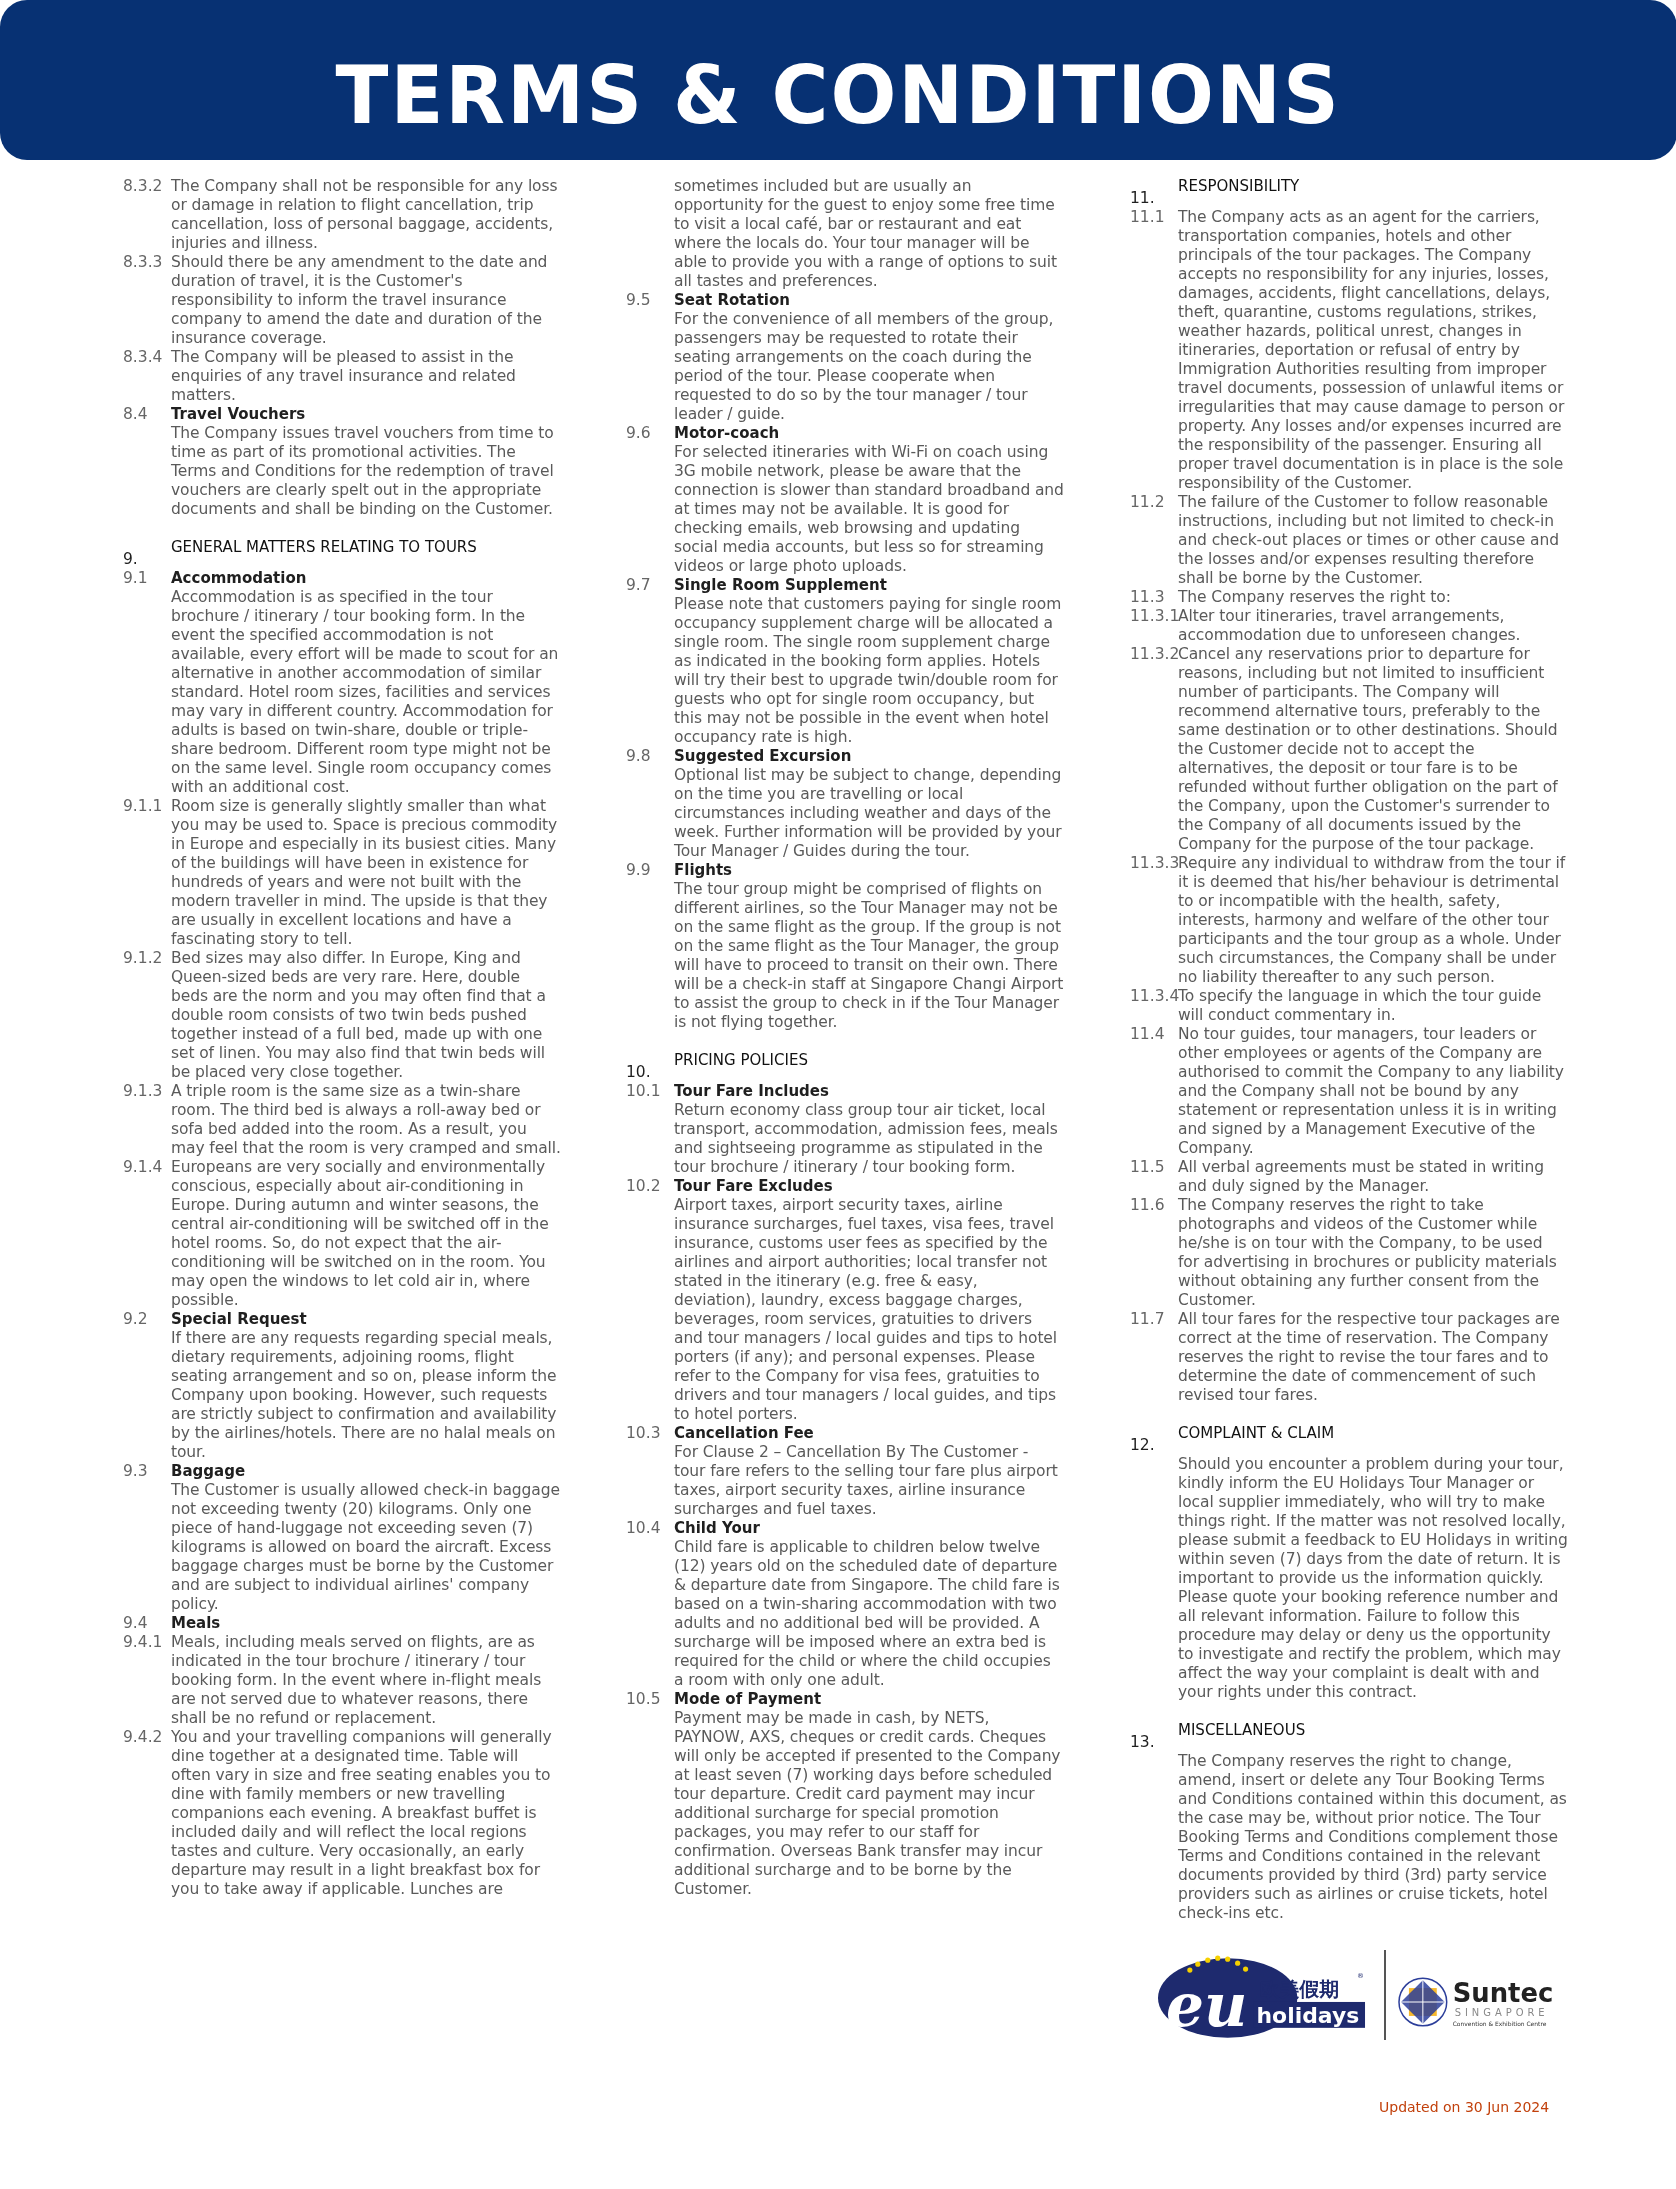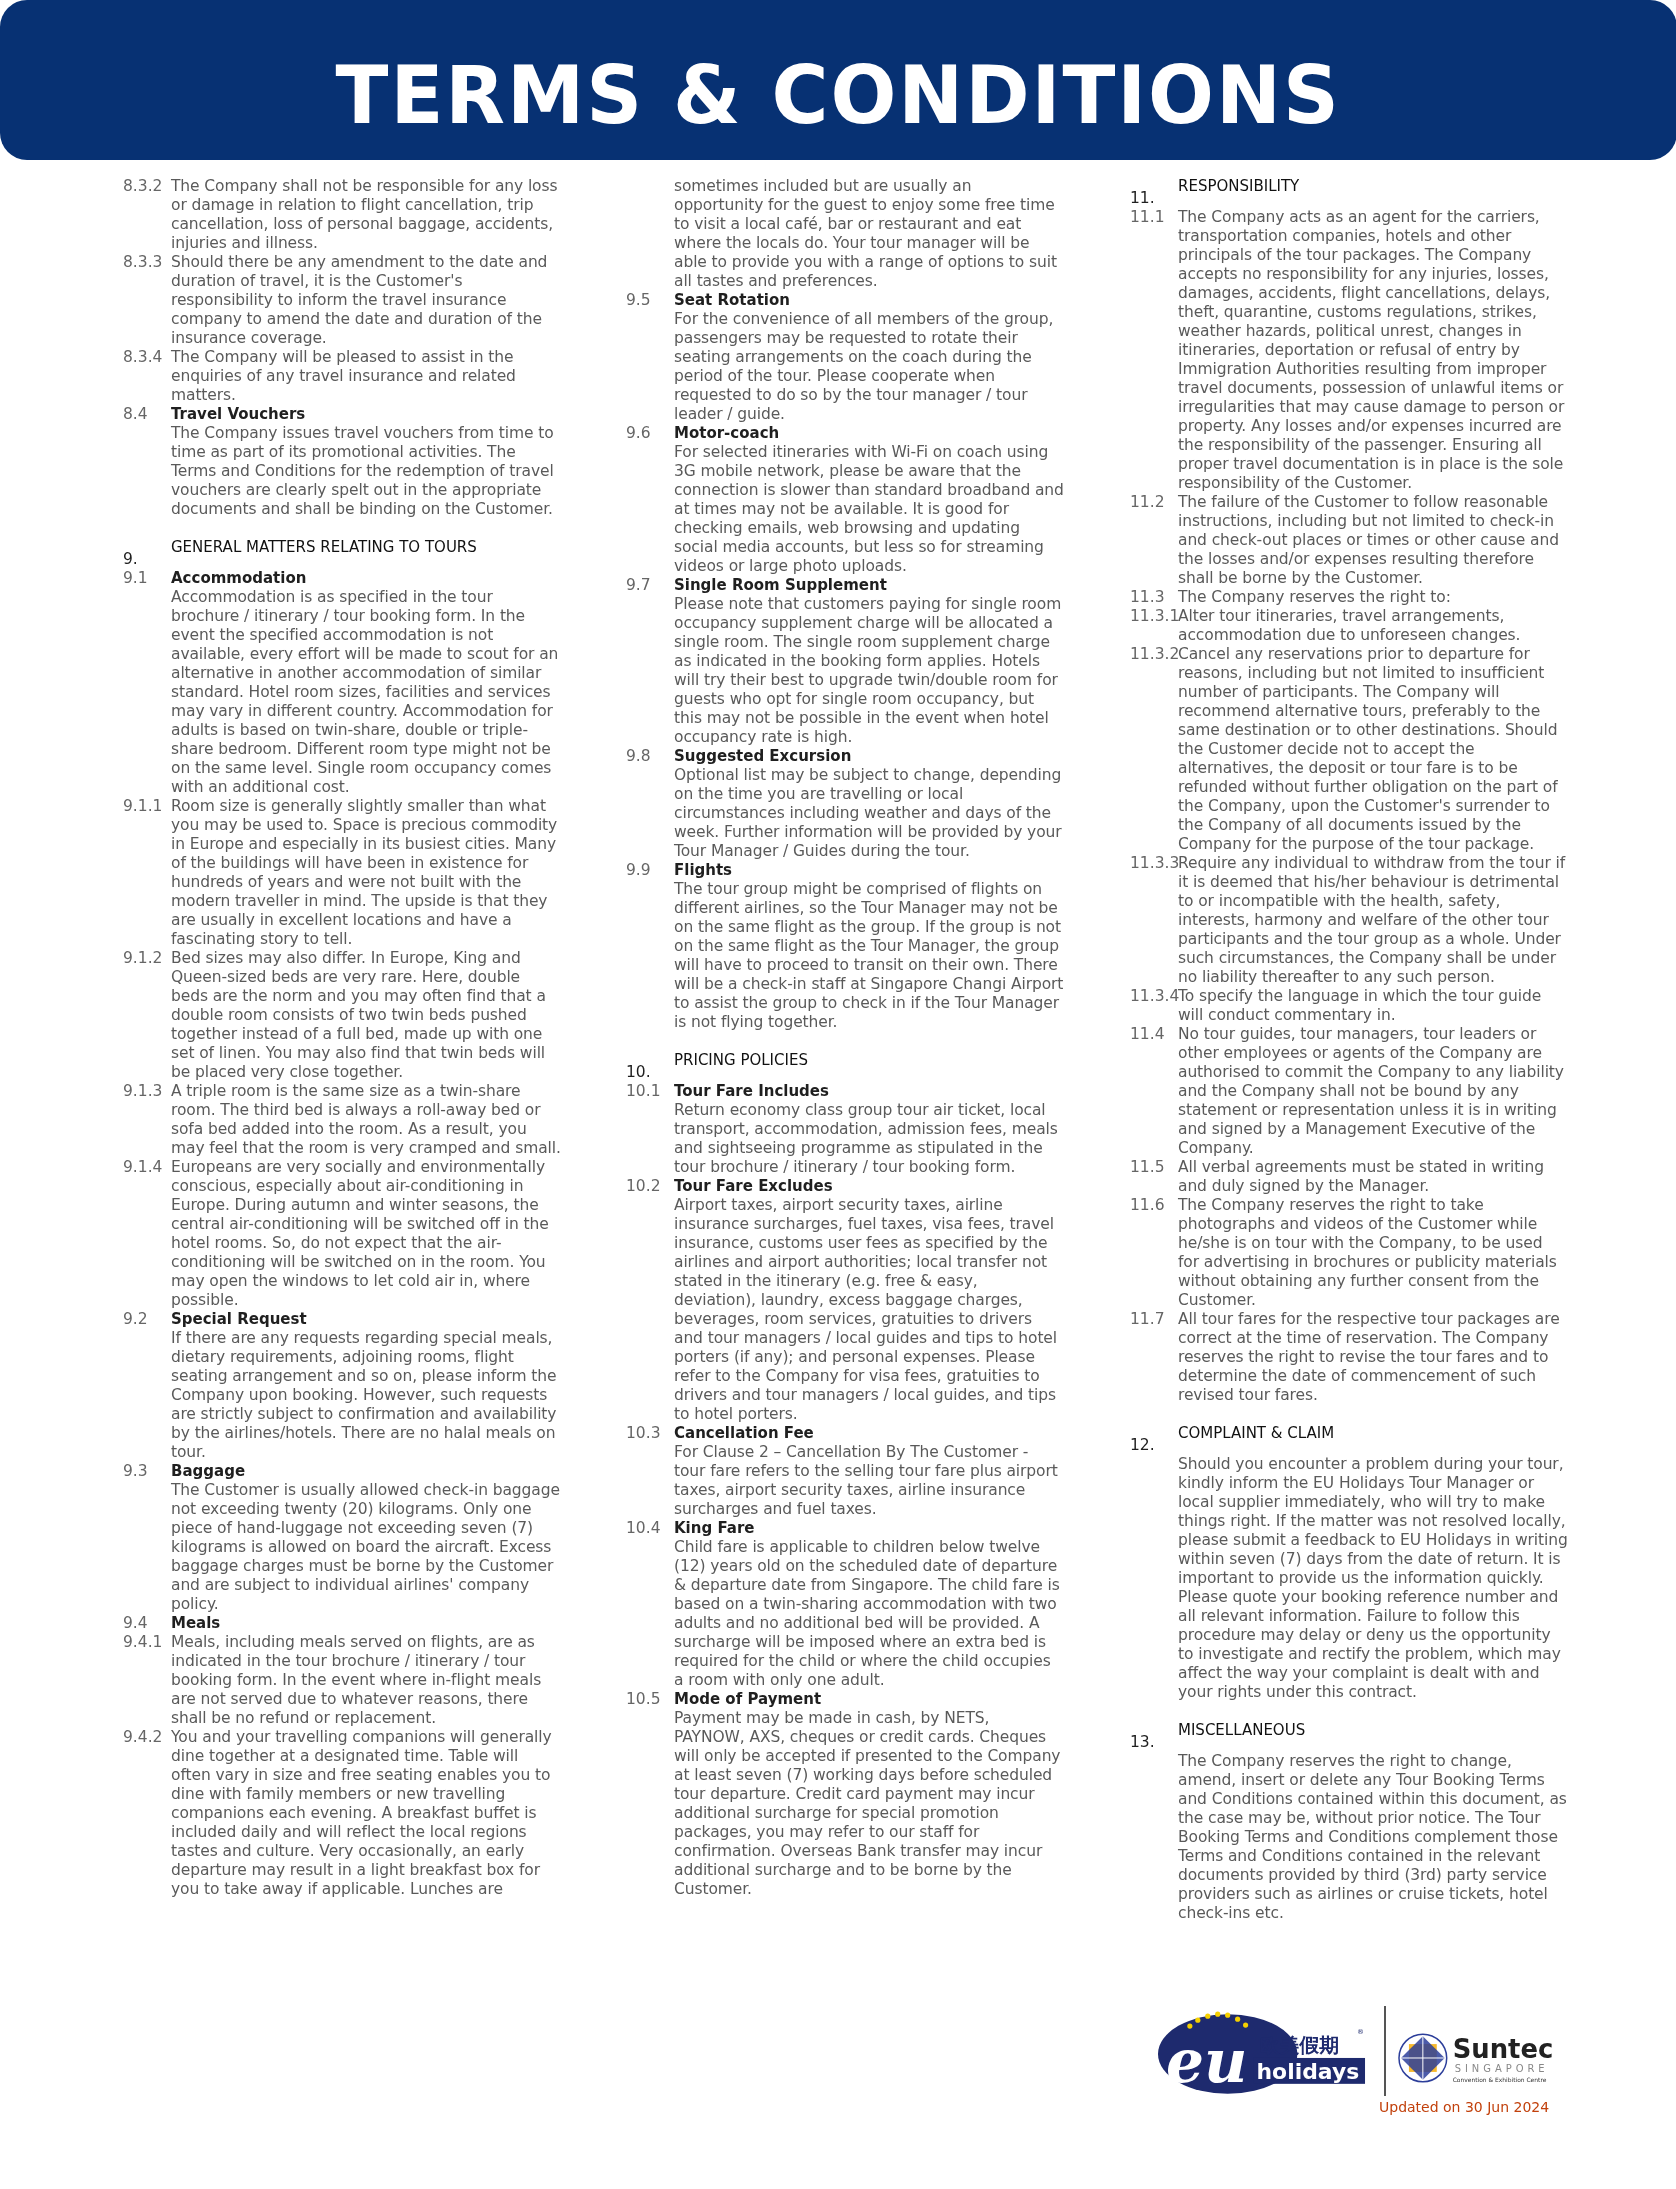--- a/index.html
+++ b/index.html
@@ -26,21 +26,21 @@
   .num { width: 48px; flex: 0 0 48px; color: #666; white-space: nowrap; }
   .body { flex: 1; color: #5a5a5a; letter-spacing: -0.1px; }
   .heading-text { color: #1f1f1f; font-weight: bold; font-size: 15px; }
   .section-head { margin-top: 19px; }
   .section-head .num { color: #1f1f1f; margin-top: 12px; }
   .section-head .heading-text { font-weight: normal; color: #111; }
   .first-head { margin-top: 0; }
   .cont { padding-left: 48px; color: #5a5a5a; letter-spacing: -0.1px; }
 
   .footer {
-    position: absolute; left: 1158px; top: 1998px; width: 418px; height: 109px;
+    position: absolute; left: 1158px; top: 1942px; width: 418px; height: 109px;
   }
   .eu-logo { position: absolute; left: 0; top: 8px; width: 211px; height: 88px; }
   .divider { position: absolute; left: 226px; top: 8px; width: 2px; height: 90px; background: #555; }
   .suntec-logo { position: absolute; left: 239px; top: 30px; width: 169px; height: 60px; }
   .updated {
     position: absolute; left: 1379px; top: 2099px; font-size: 14px; color: #c2410c;
     font-family: "DejaVu Sans", sans-serif;
   }
 </style>
 </head>
@@ -160,21 +160,21 @@
       <span class="heading-text">Tour Fare Excludes</span>
     </div>
   <div class="cont">Airport taxes, airport security taxes, airline insurance surcharges, fuel taxes, visa fees, travel insurance, customs user fees as specified by the airlines and airport authorities; local transfer not stated in the itinerary (e.g. free &amp; easy, deviation), laundry, excess baggage charges, beverages, room services, gratuities to drivers and tour managers / local guides and tips to hotel porters (if any); and personal expenses. Please refer to the Company for visa fees, gratuities to drivers and tour managers / local guides, and tips to hotel porters.</div>
   <div class="row">
       <span class="num">10.3</span>
       <span class="heading-text">Cancellation Fee</span>
     </div>
   <div class="cont">For Clause 2 – Cancellation By The Customer - tour fare refers to the selling tour fare plus airport taxes, airport security taxes, airline insurance surcharges and fuel taxes.</div>
   <div class="row">
       <span class="num">10.4</span>
-      <span class="heading-text">King Fare</span>
+      <span class="heading-text">Child Your</span>
     </div>
   <div class="cont">Child fare is applicable to children below twelve (12) years old on the scheduled date of departure &amp; departure date from Singapore. The child fare is based on a twin-sharing accommodation with two adults and no additional bed will be provided. A surcharge will be imposed where an extra bed is required for the child or where the child occupies a room with only one adult.</div>
   <div class="row">
       <span class="num">10.5</span>
       <span class="heading-text">Mode of Payment</span>
     </div>
   <div class="cont">Payment may be made in cash, by NETS, PAYNOW, AXS, cheques or credit cards. Cheques will only be accepted if presented to the Company at least seven (7) working days before scheduled tour departure. Credit card payment may incur additional surcharge for special promotion packages, you may refer to our staff for confirmation. Overseas Bank transfer may incur additional surcharge and to be borne by the Customer.</div>
 </div>
 
 <div class="column col-3">

